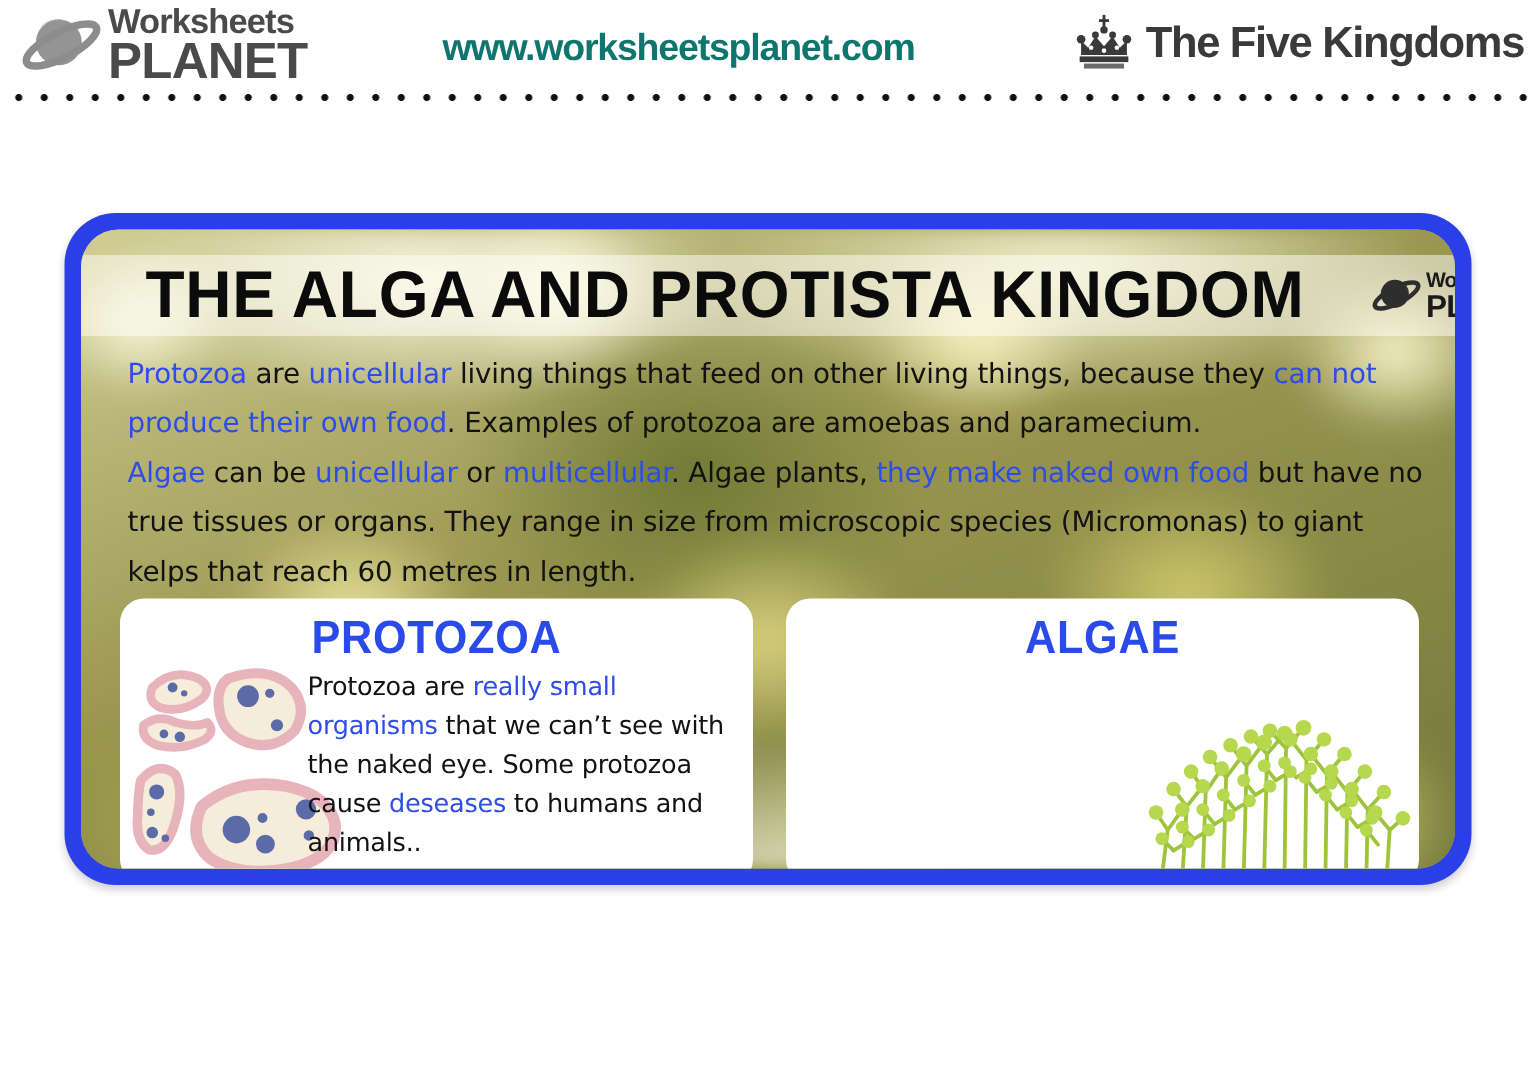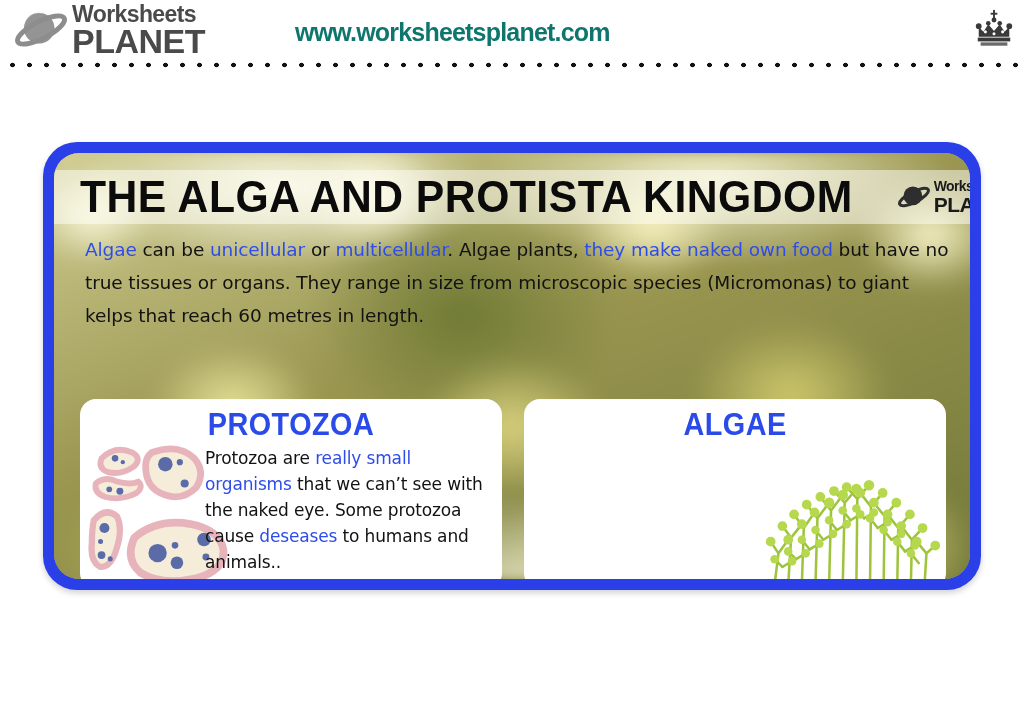--- a/index.html
+++ b/index.html
@@ -99,21 +99,21 @@
       radial-gradient(ellipse 260px 110px at 50% 98%, rgba(255,255,245,0.55) 0%, rgba(255,255,245,0) 72%);
     filter: blur(5px);
   }
 
   
   .title-bar {
     position: absolute; left: 0; top: 17px;
     width: 100%; height: 54px;
     background: rgba(255,255,250,0.50);
     display: flex; align-items: center;
-    padding-left: 26px;
+    padding-left: 43px;
   }
   .worksheet-title {
     font-family: "Liberation Sans", sans-serif;
     font-weight: bold;
     font-size: 44px;
     color: #0b0b0b;
     letter-spacing: 0.5px;
     transform: scaleX(0.97);
     transform-origin: left center;
     white-space: nowrap;
@@ -222,20 +222,21 @@
       <circle cx="7" cy="19" r="3" fill="#3a3a3a"></circle>
       <circle cx="39" cy="19" r="3" fill="#3a3a3a"></circle>
       <circle cx="17" cy="16" r="2.4" fill="#3a3a3a"></circle>
       <circle cx="29" cy="16" r="2.4" fill="#3a3a3a"></circle>
       <rect x="6" y="31" width="34" height="4" fill="#3a3a3a"></rect>
       <rect x="9" y="36" width="28" height="3.5" fill="#6a6a6a"></rect>
       <circle cx="14" cy="25" r="1.6" fill="#ffffff"></circle>
       <circle cx="23" cy="27" r="1.6" fill="#ffffff"></circle>
       <circle cx="32" cy="25" r="1.6" fill="#ffffff"></circle>
     </svg>
+    <span class="kingdoms-text">The Five Kingdoms</span>
   </div>
 
   <div class="dots-divider"></div>
 </div>
 
 <div class="frame">
   <div class="frame-inner">
 
     <div class="bokeh"></div>
     <div class="bokeh-light"></div>
@@ -250,20 +251,21 @@
           </g>
         </svg>
         <div class="logo-words">
           <span class="logo-worksheets">Worksheets</span>
           <span class="logo-planet">PLANET</span>
         </div>
       </div>
     </div>
 
     <div class="body-text">
+      <p><span class="hl">Protozoa</span><span> are </span><span class="hl">unicellular</span><span> living things that feed on other living things, because they </span><span class="hl">can not produce their own food</span><span>. Examples of protozoa are amoebas and paramecium.</span></p>
       <p><span class="hl">Algae</span><span> can be </span><span class="hl">unicellular</span><span> or </span><span class="hl">multicellular</span><span>. Algae plants, </span><span class="hl">they make naked own food</span><span> but have no true tissues or organs. They range in size from microscopic species (Micromonas) to giant kelps that reach 60 metres in length.</span></p>
     </div>
 
     <div class="subcards">
 
       <div class="subcard">
         <div class="subcard-title">PROTOZOA</div>
         <svg class="protozoa-art" viewBox="0 0 150 155">
 
           <path d="M14 22 Q28 8 46 16 Q56 22 48 30 Q34 40 20 36 Q10 32 14 22 Z" fill="#f5edda" stroke="#e8b4bc" stroke-width="6" stroke-linejoin="round"></path>

